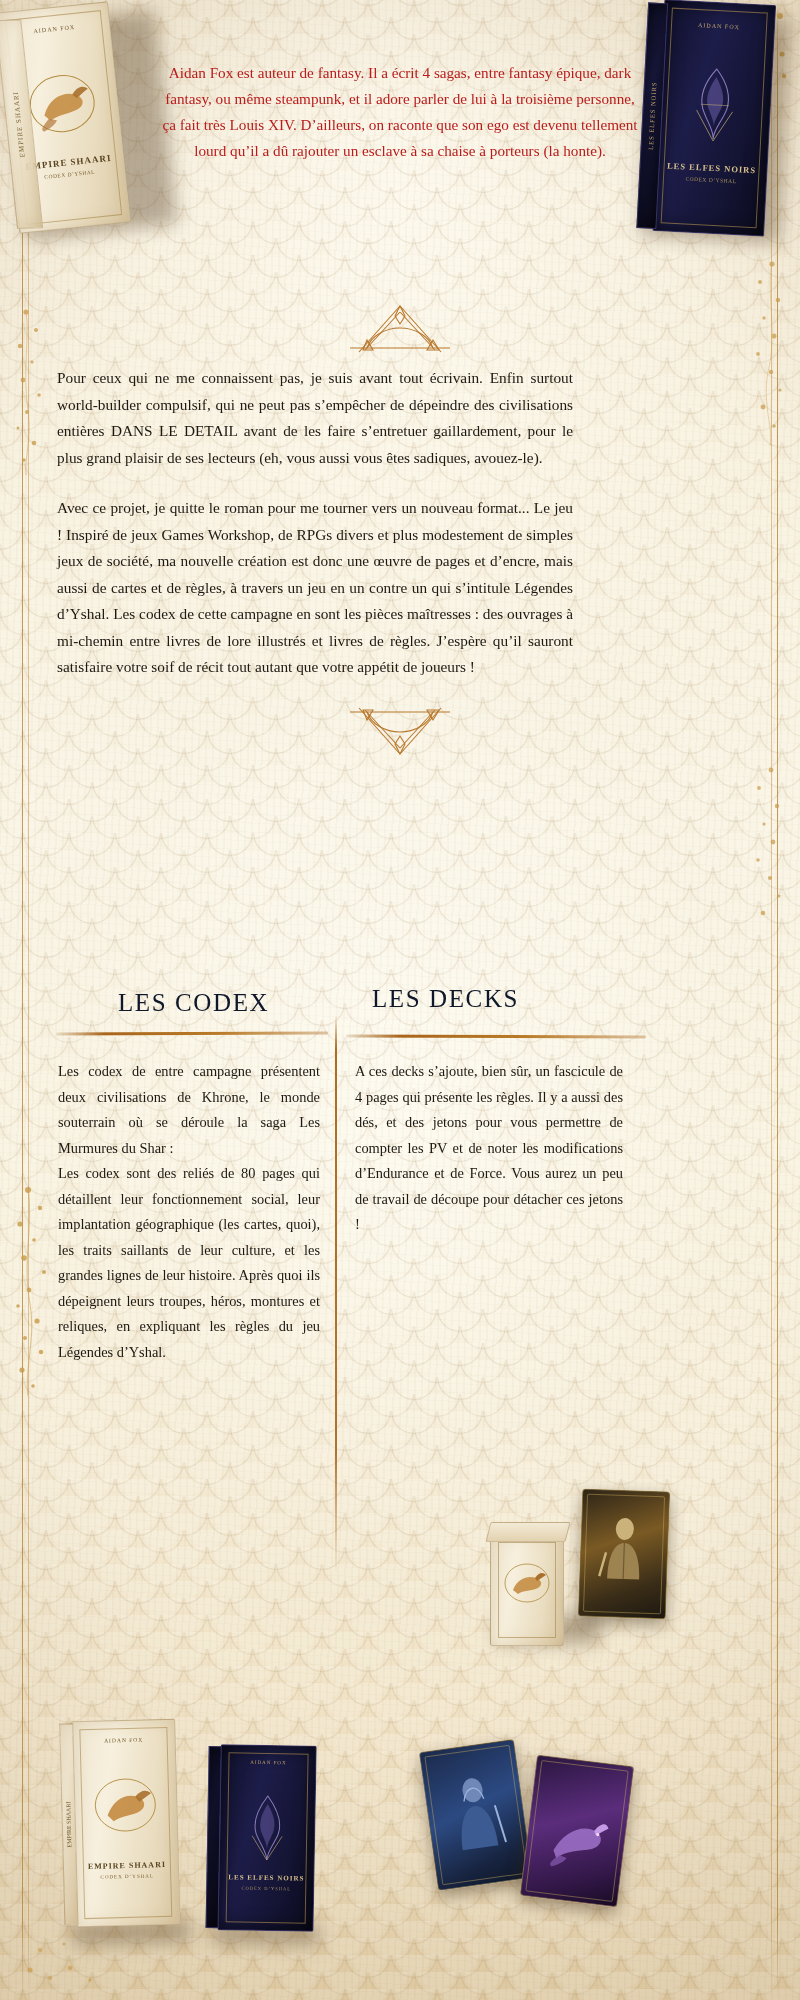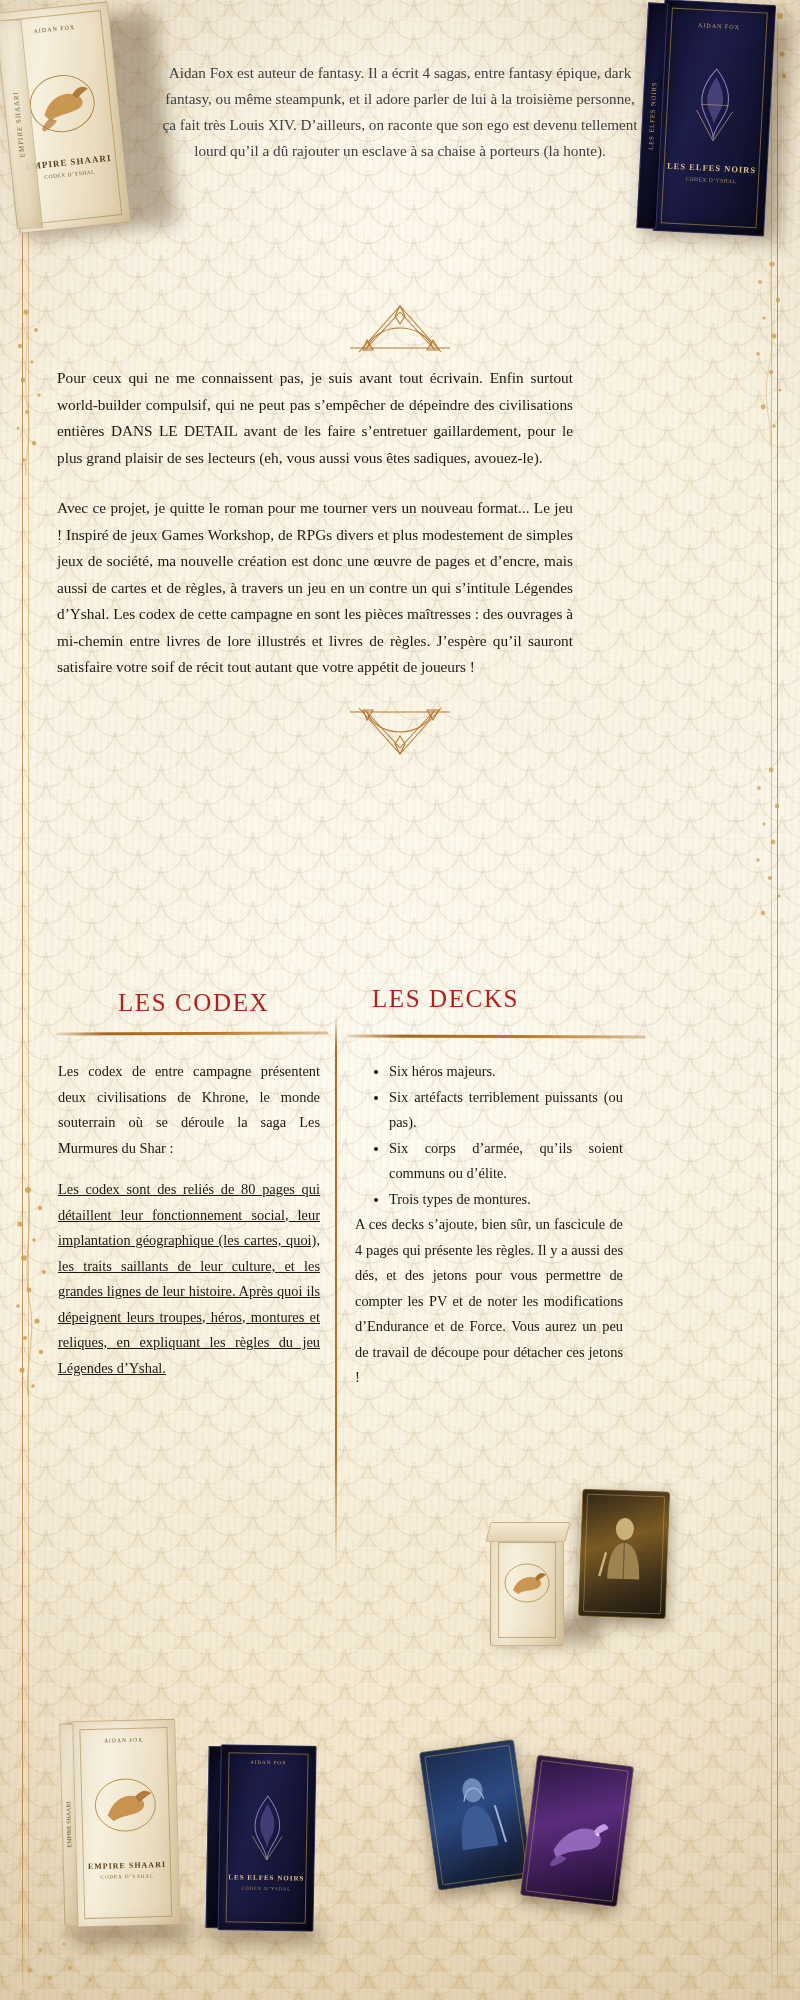--- a/index.html
+++ b/index.html
@@ -115,21 +115,21 @@
   }
   .card-inner { position:absolute; inset:4px; border:1px solid rgba(205,172,96,0.45); border-radius:2px; }
 
   
   .content { position: absolute; inset: 0; }
 
   .intro {
     position: absolute;
     left: 160px; width: 480px;
     text-align: center;
-    color: #404040;
+    color: #b91c1c;
     font-size: 15.2px;
     line-height: 26px;
   }
   .intro.p1 { top: 60px; }
   .intro.p2 { top: 235px; }
 
   .ornament { position: absolute; left: 0; right: 0; display: flex; justify-content: center; }
 
   .body-block {
     position: absolute;
@@ -142,21 +142,21 @@
   .body-block p + p { margin-top: 24px; }
 
   
   .cols { position: absolute; left: 50px; width: 700px; top: 985px; }
 
   .col-heads { position: relative; height: 74px; }
   .col-head {
     position: absolute;
     font-size: 25px;
     letter-spacing: 1.6px;
-    color: #b91c1c;
+    color: #0f172a;
     font-family: "Liberation Serif", serif;
   }
   .col-head.left  { left: 68px;  top: 4px; }
   .col-head.right { left: 322px; top: 0px; }
 
   .head-rule {
     position: absolute;
     height: 2.5px;
     background: linear-gradient(90deg, rgba(150,96,28,0.15), #a9651b 18%, #b97b28 60%, rgba(169,101,27,0.35));
     border-radius: 2px;
@@ -399,30 +399,24 @@
       <div class="col-head left">LES CODEX</div>
       <div class="col-head right">LES DECKS</div>
       <div class="head-rule left"></div>
       <div class="head-rule right"></div>
     </div>
 
     <div class="col-divider"></div>
 
     <div class="col-body left">
       <p>Les codex de entre campagne présentent deux civilisations de Khrone, le monde souterrain où se déroule la saga Les Murmures du Shar :</p>
-      <p style="margin-top:16px;text-decoration:underline;">Les codex sont des reliés de 80 pages qui détaillent leur fonctionnement social, leur implantation géographique (les cartes, quoi), les traits saillants de leur culture, et les grandes lignes de leur histoire. Après quoi ils dépeignent leurs troupes, héros, montures et reliques, en expliquant les règles du jeu Légendes d’Yshal.</p>
+      <p style="margin-top:0;">Les codex sont des reliés de 80 pages qui détaillent leur fonctionnement social, leur implantation géographique (les cartes, quoi), les traits saillants de leur culture, et les grandes lignes de leur histoire. Après quoi ils dépeignent leurs troupes, héros, montures et reliques, en expliquant les règles du jeu Légendes d’Yshal.</p>
     </div>
 
     <div class="col-body right">
-      <ul class="tight">
-        <li>Six héros majeurs.</li>
-        <li>Six artéfacts terriblement puissants (ou pas).</li>
-        <li>Six corps d’armée, qu’ils soient communs ou d’élite.</li>
-        <li>Trois types de montures.</li>
-      </ul>
       <p>A ces decks s’ajoute, bien sûr, un fascicule de 4 pages qui présente les règles. Il y a aussi des dés, et des jetons pour vous permettre de compter les PV et de noter les modifications d’Endurance et de Force. Vous aurez un peu de travail de découpe pour détacher ces jetons !</p>
     </div>
 
   </div>
 </div>
 
 <div class="book" style="left:490px; top:1520px; width:120px; height:130px;">
   <div class="bk-shadow" style="left:6px; top:96px; width:104px; height:28px;"></div>
   <div class="cover-cream" style="left:0; top:14px; width:74px; height:112px; border-radius:3px;">
     <div class="cover-frame light"></div>

